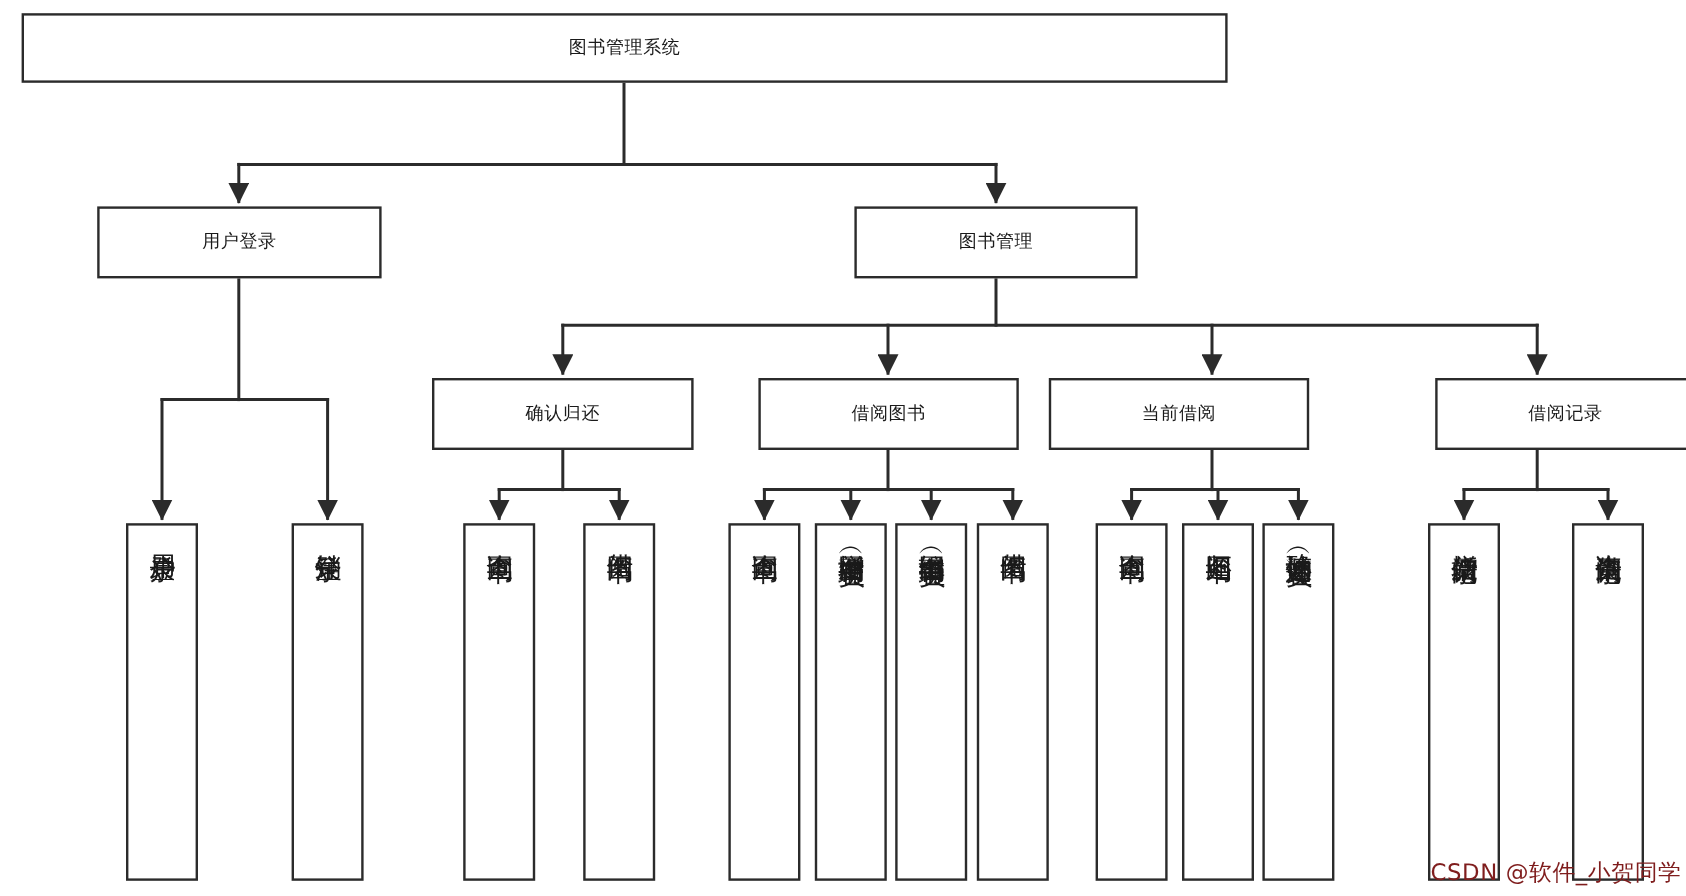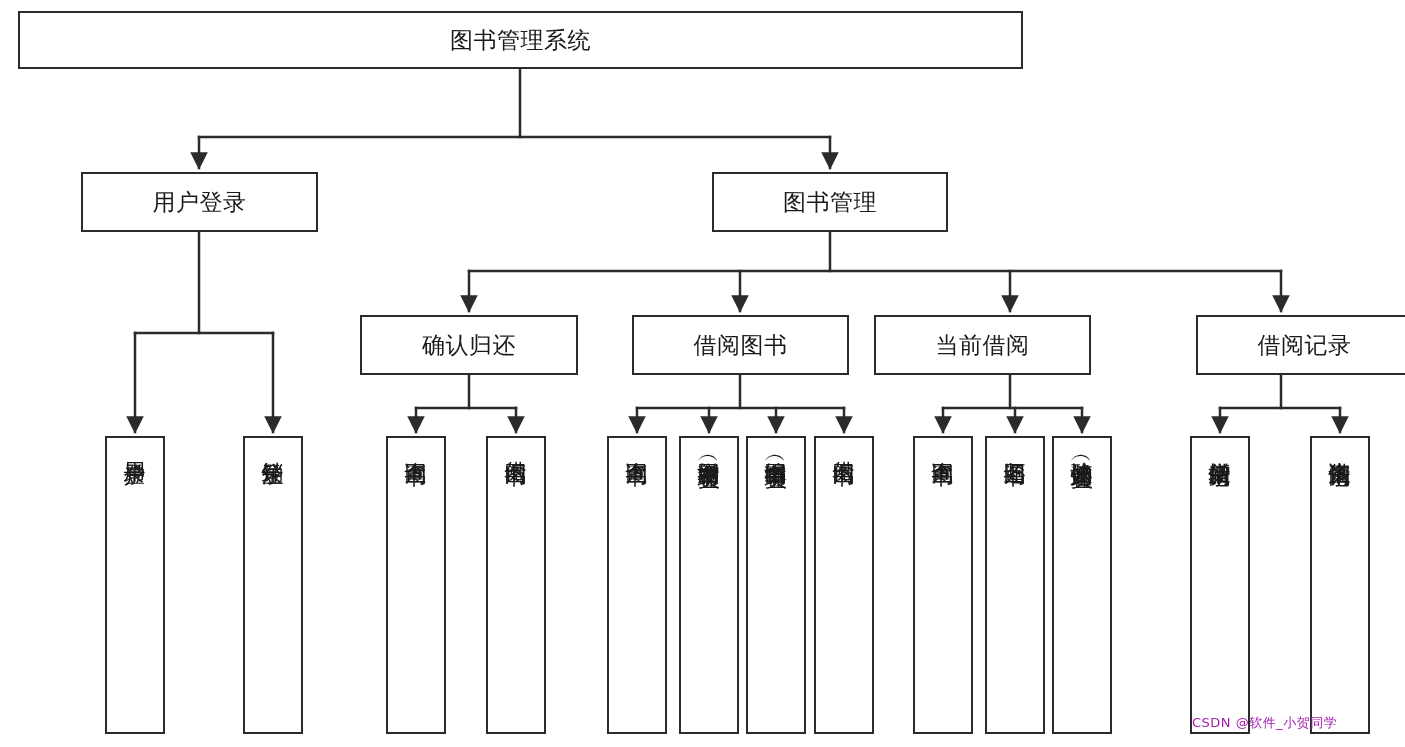--- a/index.html
+++ b/index.html
@@ -29,42 +29,42 @@
     position: absolute;
     box-sizing: border-box;
     border: 2.5px solid #2b2b2b;
     background: #ffffff;
     display: flex;
     align-items: center;
     justify-content: center;
     color: #1a1a1a;
   }
   .node .label {
-    font-size: 23px;
+    font-size: 15px;
     line-height: 1.15;
     letter-spacing: 0.5px;
     white-space: nowrap;
   }
   .node.vertical {
     align-items: flex-start;
     justify-content: center;
     padding-top: 6px;
   }
   .node.vertical .label {
     writing-mode: vertical-rl;
     text-orientation: upright;
     font-size: 22px;
     line-height: 1.05;
     letter-spacing: 1px;
     white-space: nowrap;
   }
   .watermark {
     position: absolute;
-    font-size: 13px;
-    color: #a21caf;
+    font-size: 19px;
+    color: #7f1d1d;
     white-space: nowrap;
     letter-spacing: 0.5px;
   }
 </style>
 </head>
 <body>
 
 <div id="canvas">
 
   <svg class="edges" viewBox="0 0 1405 747">

